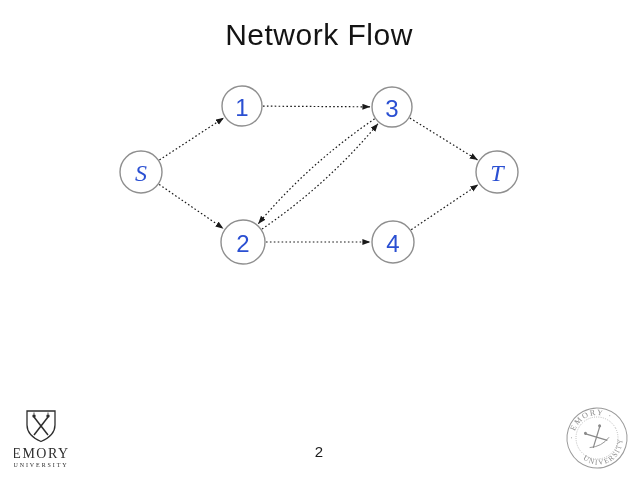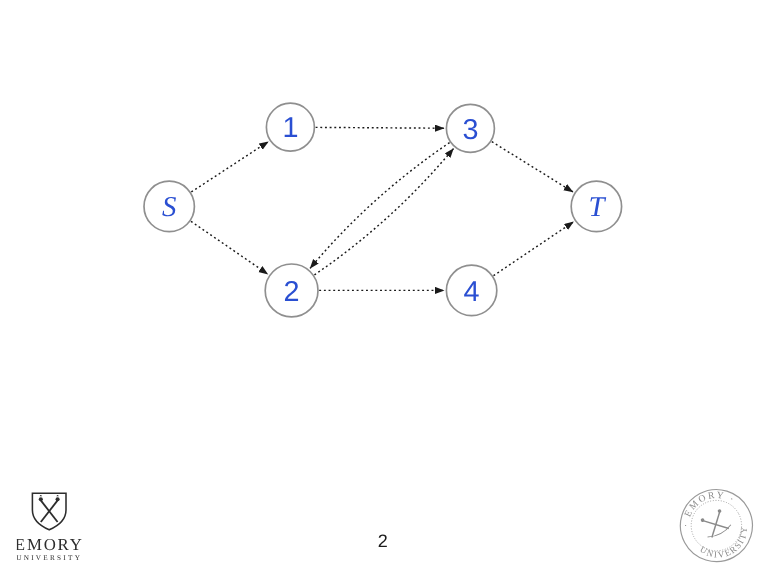--- a/index.html
+++ b/index.html
@@ -25,20 +25,21 @@
   .logo-svg { position:absolute; left:14px; top:406px; }
   .seal-svg { position:absolute; left:558px; top:398px; }
   .logo-wordmark { font-family:"Liberation Serif", serif; fill:#2d2d2d; }
   .seal-text { font-family:"Liberation Serif", serif; fill:#8a8a8a; }
 </style>
 </head>
 <body>
 
 <div class="slide">
 
+  <div class="slide-title">Network Flow</div>
 
   <svg class="graph-svg" width="638" height="479" viewBox="0 0 638 479">
     <defs>
       <marker id="arrowhead" markerUnits="userSpaceOnUse" markerWidth="9" markerHeight="7" refX="7.6" refY="3" orient="auto">
         <path d="M0,0 L8,3 L0,6 Z" fill="#1a1a1a"></path>
       </marker>
     </defs>
     <g>
         <path d="M159.4165430947009,159.9654272846509 L223.5834569052991,118.0345727153491" class="edge" stroke="#1a1a1a" marker-end="url(#arrowhead)"></path>
         <path d="M159.13929375816366,184.4485349320731 L223.21167953654873,228.41978007410205" class="edge" stroke="#1a1a1a" marker-end="url(#arrowhead)"></path>

